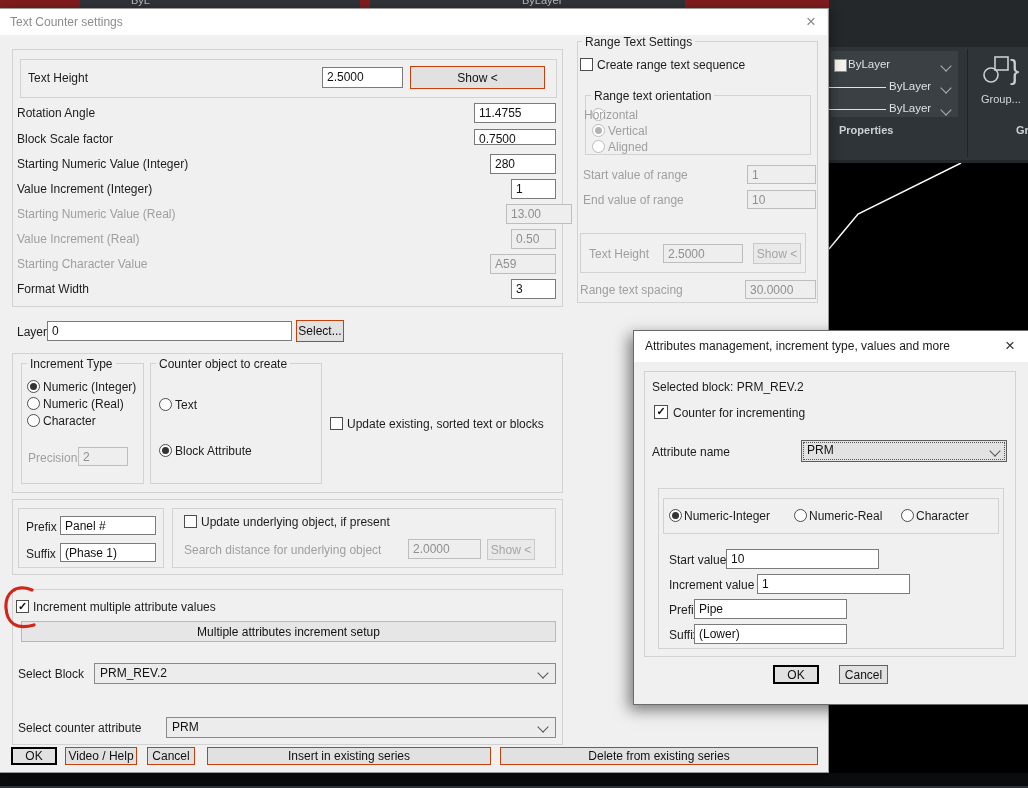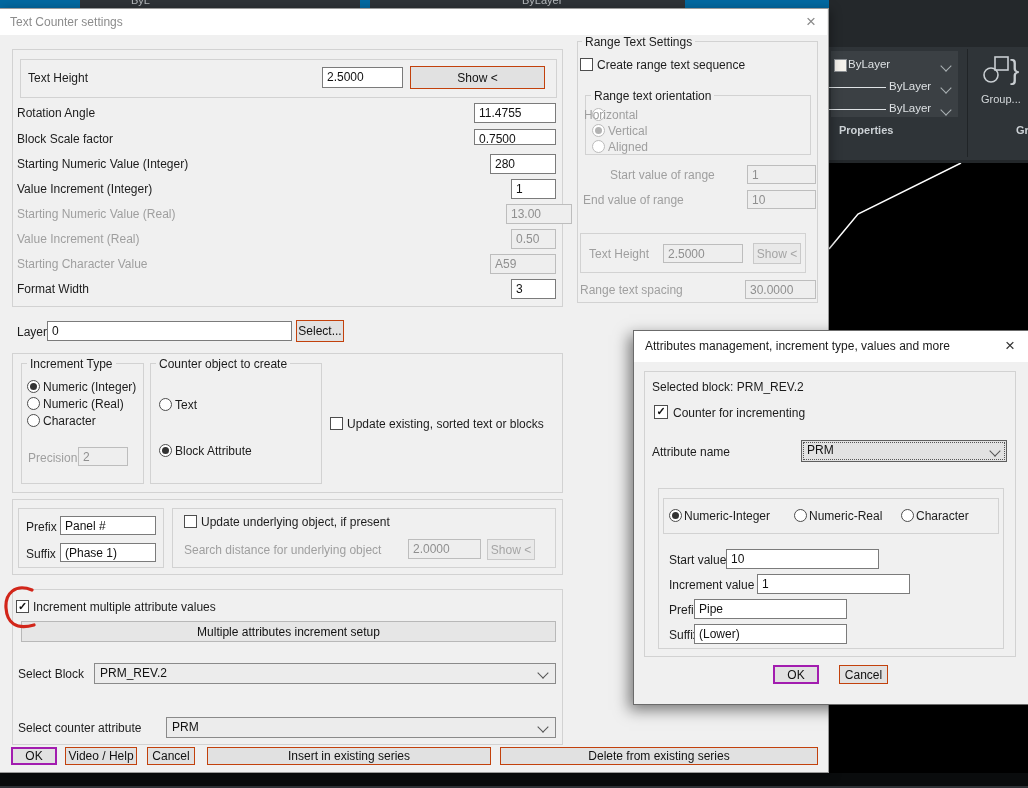--- a/index.html
+++ b/index.html
@@ -7,21 +7,21 @@
           font-family:"Liberation Sans", sans-serif;background:#101214;}
   .abs{position:absolute;box-sizing:border-box;}
   .lbl{position:absolute;font-size:12px;color:#1c1c1c;white-space:nowrap;}
   .lbl.dis{color:#9f9f9f;}
   .inp{position:absolute;background:#fff;border:1px solid #7b7b7b;font-size:12px;color:#111;
        padding:2px 4px 0;box-sizing:border-box;white-space:nowrap;overflow:hidden;}
   .inp.dis{background:#eeeeee;border-color:#bdbdbd;color:#8f8f8f;}
   .btn{position:absolute;background:#e1e1e1;border:1px solid #c2410c;font-size:12px;color:#111;
        display:flex;align-items:center;justify-content:center;box-sizing:border-box;white-space:nowrap;}
   .btn.dis{background:#e9e9e9;border-color:#c9c9c9;color:#a5a5a5;}
-  .btn.primary{border:2px solid #a21caf;}
+  .btn.primary{border:2px solid #000000;}
   .grp{position:absolute;border:1px solid #d2d2d2;box-sizing:border-box;}
   .legend{position:absolute;background:#f0f0f0;padding:0 3px;font-size:12px;color:#1c1c1c;white-space:nowrap;z-index:2;}
   .cb{position:absolute;width:13px;height:13px;background:#fff;border:1px solid #4d4d4d;
       box-sizing:border-box;font-size:11px;line-height:11px;text-align:center;color:#111;font-weight:bold;}
   .rad{position:absolute;width:13px;height:13px;border:1px solid #4d4d4d;border-radius:50%;
        box-sizing:border-box;background:#fff;}
   .rad.sel::after{content:"";position:absolute;left:2px;top:2px;width:7px;height:7px;border-radius:50%;background:#333;}
   .rad.dis{border-color:#bcbcbc;}
   .rad.dis.sel::after{background:#b3b3b3;}
   .combo{position:absolute;background:#ececec;border:1px solid #8a8a8a;font-size:12px;color:#111;
@@ -32,21 +32,21 @@
   .chev.light{border-color:#aab0b4;}
   .xclose{position:absolute;font-size:17px;line-height:17px;color:#8a8a8a;cursor:default;}
   .rib-txt{position:absolute;font-size:11.5px;color:#dde1e4;white-space:nowrap;}
   .frag{position:absolute;font-size:11px;color:#b6babd;white-space:nowrap;}
 </style>
 </head>
 <body>
 
 <div id="screen">
 
-  <div class="abs" style="left:0;top:0;width:829px;height:8px;background:#0369a1;overflow:hidden;">
+  <div class="abs" style="left:0;top:0;width:829px;height:8px;background:#7f1d1d;overflow:hidden;">
     <div class="abs" style="left:80px;top:0;width:280px;height:8px;background:#2f3337;"></div>
     <div class="abs" style="left:370px;top:0;width:315px;height:8px;background:#2f3337;"></div>
     <span class="frag" style="left:131px;top:-6px;">ByL</span>
     <span class="frag" style="left:522px;top:-6px;">ByLayer</span>
   </div>
 
   <div class="abs" style="left:829px;top:0;width:199px;height:163px;background:#2f3438;">
     <div class="abs" style="left:0;top:0;width:199px;height:47px;background:#24282b;"></div>
 
     <div class="abs" style="left:2px;top:51px;width:127px;height:66px;background:#3b4044;">
@@ -190,21 +190,21 @@
 
     <div class="grp" style="left:585px;top:86px;width:226px;height:60px;"></div>
     <span class="legend" style="left:591px;top:80px;">Range text orientation</span>
     <div class="rad dis" style="left:592px;top:99px;"></div>
     <span class="lbl dis" style="left:584px;top:99px;">Horizontal</span>
     <div class="rad dis sel" style="left:592px;top:115px;"></div>
     <span class="lbl dis" style="left:608px;top:115px;">Vertical</span>
     <div class="rad dis" style="left:592px;top:131px;"></div>
     <span class="lbl dis" style="left:608px;top:131px;">Aligned</span>
 
-    <span class="lbl dis" style="left:583px;top:159px;margin-left:27px;">Start value of range</span>
+    <span class="lbl dis" style="left:583px;top:159px;">Start value of range</span>
     <div class="inp dis" style="left:747px;top:156px;width:69px;height:19px;">1</div>
     <span class="lbl dis" style="left:583px;top:184px;">End value of range</span>
     <div class="inp dis" style="left:747px;top:181px;width:69px;height:19px;">10</div>
 
     <div class="grp" style="left:580px;top:224px;width:226px;height:40px;"></div>
     <span class="lbl dis" style="left:589px;top:238px;">Text Height</span>
     <div class="inp dis" style="left:663px;top:235px;width:80px;height:19px;">2.5000</div>
     <div class="btn dis" style="left:753px;top:234px;width:48px;height:21px;">Show &lt;</div>
     <span class="lbl dis" style="left:580px;top:274px;">Range text spacing</span>
     <div class="inp dis" style="left:745px;top:271px;width:71px;height:19px;">30.0000</div>

